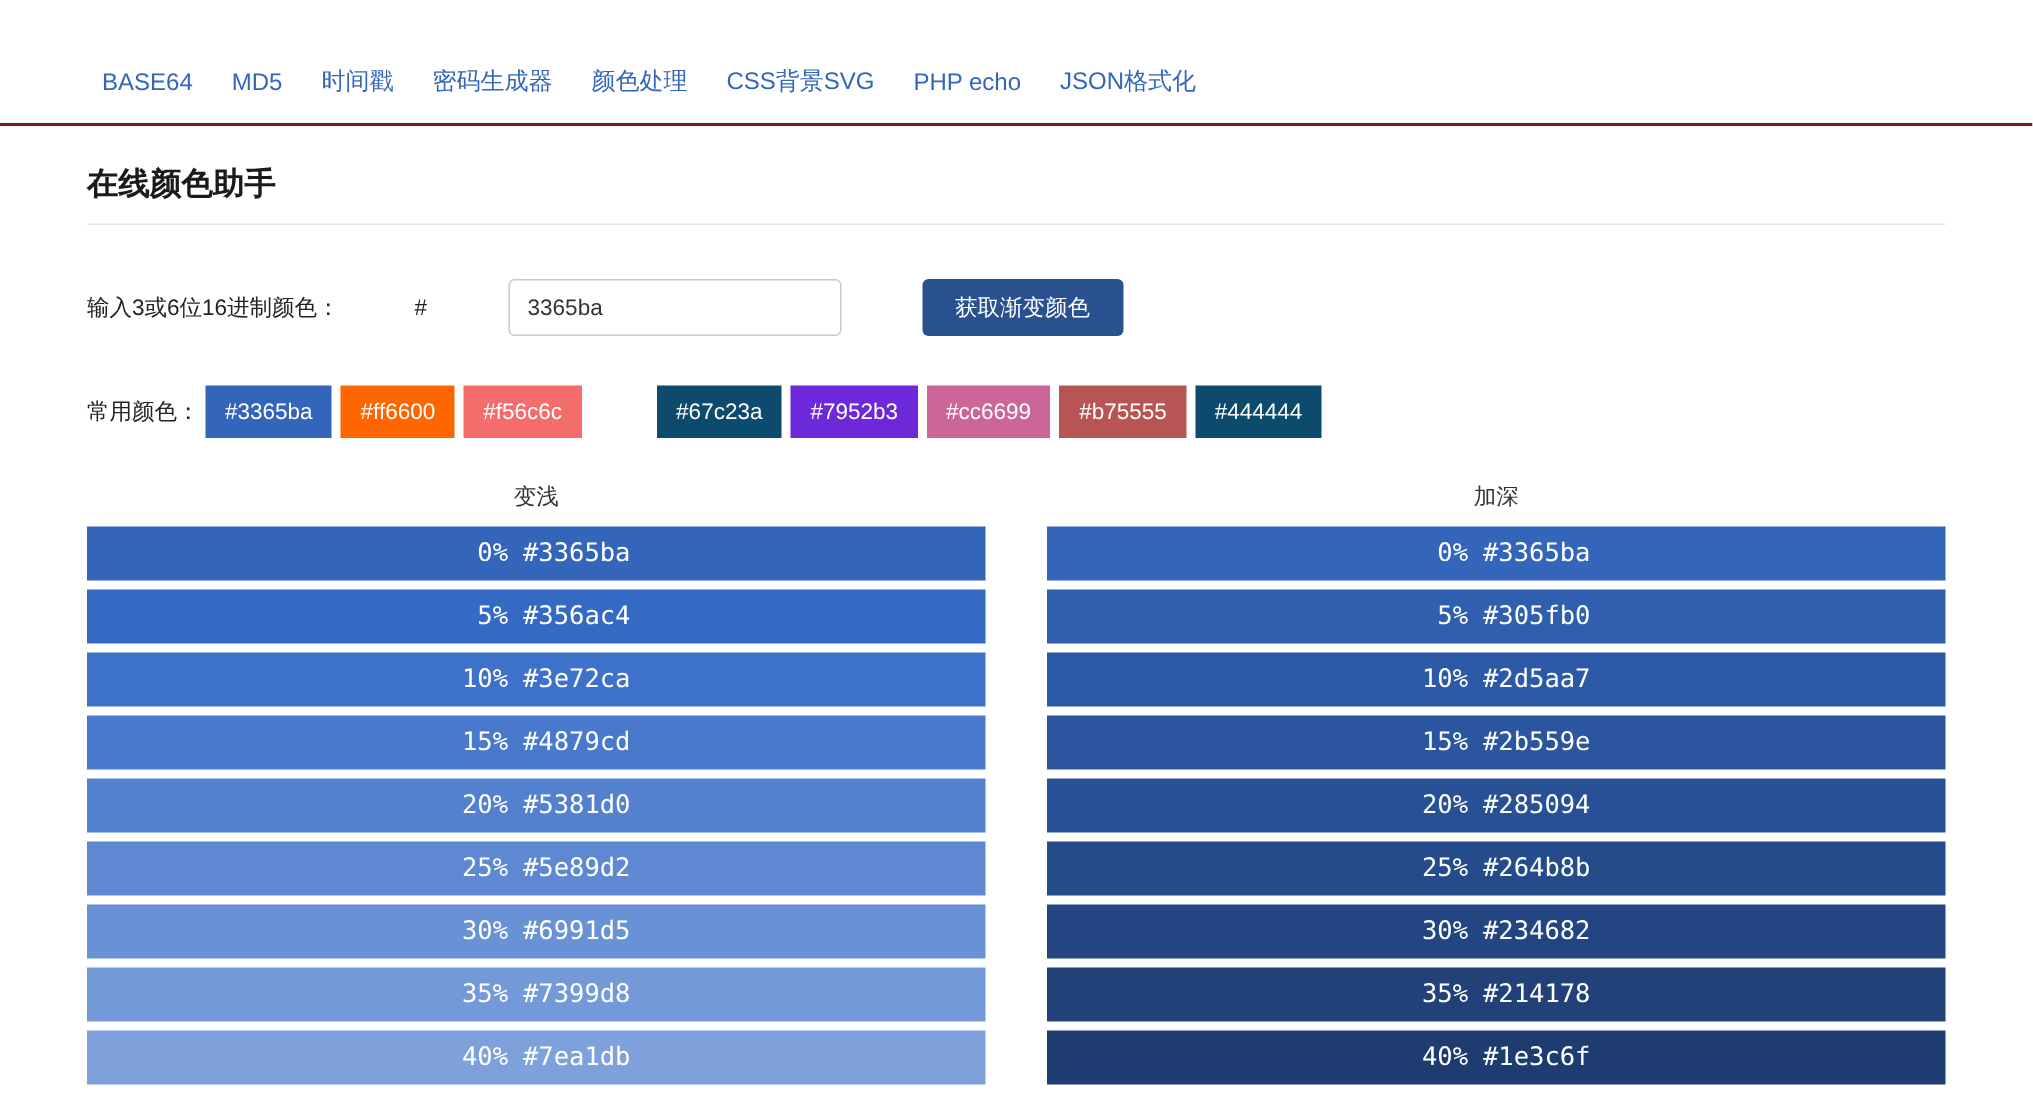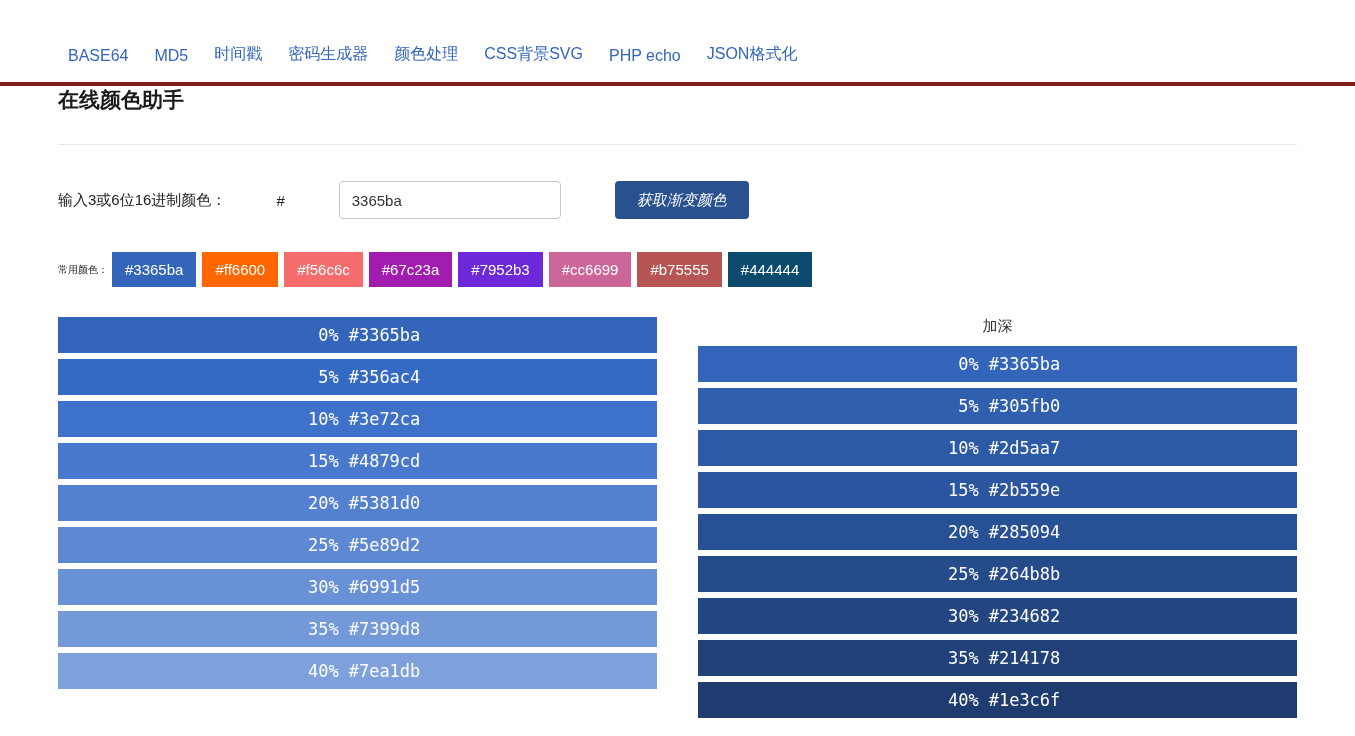--- a/index.html
+++ b/index.html
@@ -11,37 +11,38 @@
     color: #212529;
     overflow-x: hidden;
   }
 
   
   .topnav {
     display: flex;
     align-items: flex-end;
     gap: 26px;
     padding: 44px 58px 17px 68px;
-    border-bottom: 4px solid #7f1d1d;
+    border-bottom: 2px solid #7f1d1d;
   }
   .topnav a {
     color: #3366bb;
     text-decoration: none;
     font-size: 16px;
     white-space: nowrap;
     cursor: pointer;
   }
 
   .container { padding: 0 58px; }
 
   .page-title {
+    margin-top: 24px;
     font-size: 21px;
     font-weight: 700;
     color: #1a1a1a;
-    padding-bottom: 30px;
+    padding-bottom: 13px;
     border-bottom: 1px solid #e7e7e7;
   }
   .page-subtitle {
     margin-top: 12px;
     font-size: 16px;
     color: #9e9e9e;
   }
 
   
   .form-row {
@@ -74,21 +75,21 @@
     cursor: pointer;
     font-family: "Liberation Sans", "DejaVu Sans", sans-serif;
   }
 
   
   .common-row {
     margin-top: 33px;
     display: flex;
     align-items: center;
   }
-  .common-label { font-size: 10px; color: #222; margin-right: 4px; }
+  .common-label { font-size: 15px; color: #222; margin-right: 4px; }
   .swatches { display: flex; align-items: center; gap: 6px; }
   .swatch {
     display: inline-block;
     padding: 9px 13px;
     color: #ffffff;
     font-size: 15px;
     cursor: pointer;
     white-space: nowrap;
   }
 
@@ -142,48 +143,49 @@
   </nav>
 
 <main class="container">
 
   <h1 class="page-title">在线颜色助手</h1>
 
   <div class="form-row">
     <span class="form-label">输入3或6位16进制颜色：</span>
     <span class="hash-sign">#</span>
     <input type="text" class="hex-input" value="3365ba" style="">
-    <button class="gradient-btn" style="background-color: rgb(41, 81, 143); font-style: italic;">获取渐变颜色</button>
+    <button class="gradient-btn" style="background-color: rgb(41, 81, 143);">获取渐变颜色</button>
   </div>
 
   <div class="common-row">
     <span class="common-label">常用颜色：</span>
     <div class="swatches">
 
         <span class="swatch" style="background-color: rgb(51, 101, 186);">#3365ba</span>
 
         <span class="swatch" style="background-color: rgb(255, 102, 0);">#ff6600</span>
 
         <span class="swatch" style="background-color: rgb(245, 108, 108);">#f56c6c</span>
 
-        <span class="swatch" style="background-color: #a21caf;">#67c23a</span>
+        <span class="swatch" style="background-color: #0c4a6e; margin-left: 44px;">#67c23a</span>
 
         <span class="swatch" style="background-color: #6d28d9;">#7952b3</span>
 
         <span class="swatch" style="background-color: rgb(204, 102, 153);">#cc6699</span>
 
         <span class="swatch" style="background-color: rgb(183, 85, 85);">#b75555</span>
 
         <span class="swatch" style="background-color: #0c4a6e;">#444444</span>
       </div>
   </div>
 
   <div class="columns">
 
     <section class="col">
+      <div class="col-title">变浅</div>
       <div class="bars">
 
           <div class="bar" style="background-color: rgb(51, 101, 186);">
             <span class="pct">0%</span>
             <span class="hex">#3365ba</span>
           </div>
 
           <div class="bar" style="background-color: rgb(53, 106, 196);">
             <span class="pct">5%</span>
             <span class="hex">#356ac4</span>

